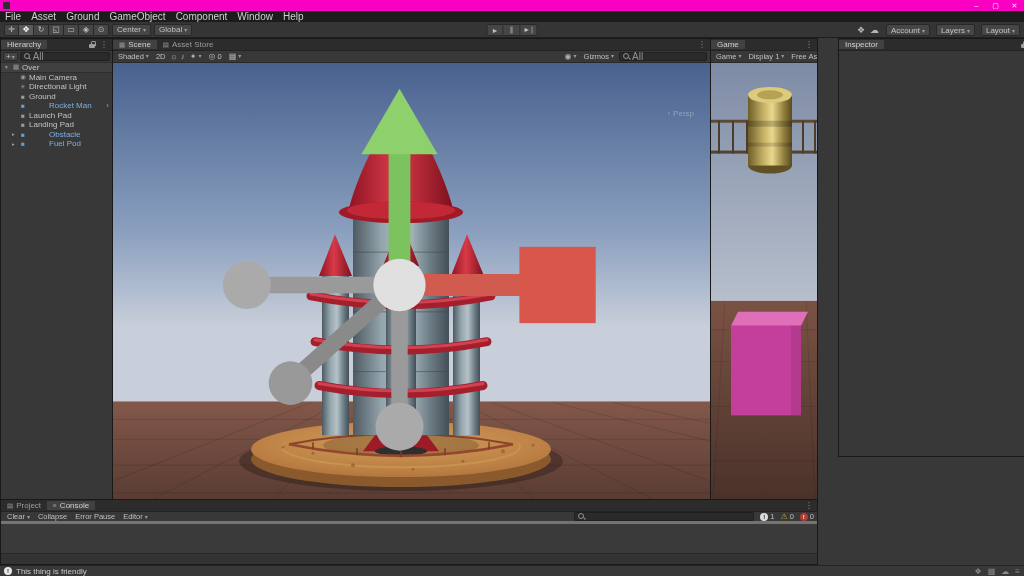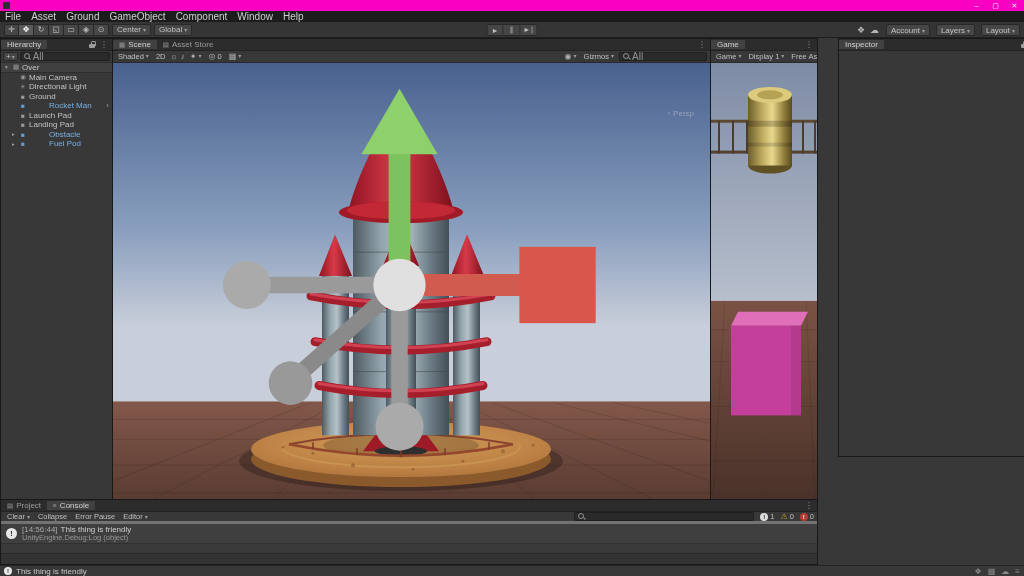--- a/index.html
+++ b/index.html
@@ -565,29 +565,20 @@
       <div class="cnt">
         <span class="warnico">⚠</span>
         <span>0</span>
       </div>
       <div class="cnt">
         <span class="errico">!</span>
         <span>0</span>
       </div>
     </div>
     <div id="clist">
-      <div class="crow">
-        <span class="bubble">!</span>
-        <div>
-          <div class="l1">
-            <span class="time">[14:56:44]</span><span>This thing is friendly</span>
-          </div>
-          <div class="l2">UnityEngine.Debug:Log (object)</div>
-        </div>
-      </div>
       <div id="cdetail"></div>
     </div>
   </div>
 
   <div id="statusbar">
     <span class="bubble">!</span>
     <span>This thing is friendly</span>
     <div id="status-icons">
       <span>❖</span>
       <span>▦</span>

